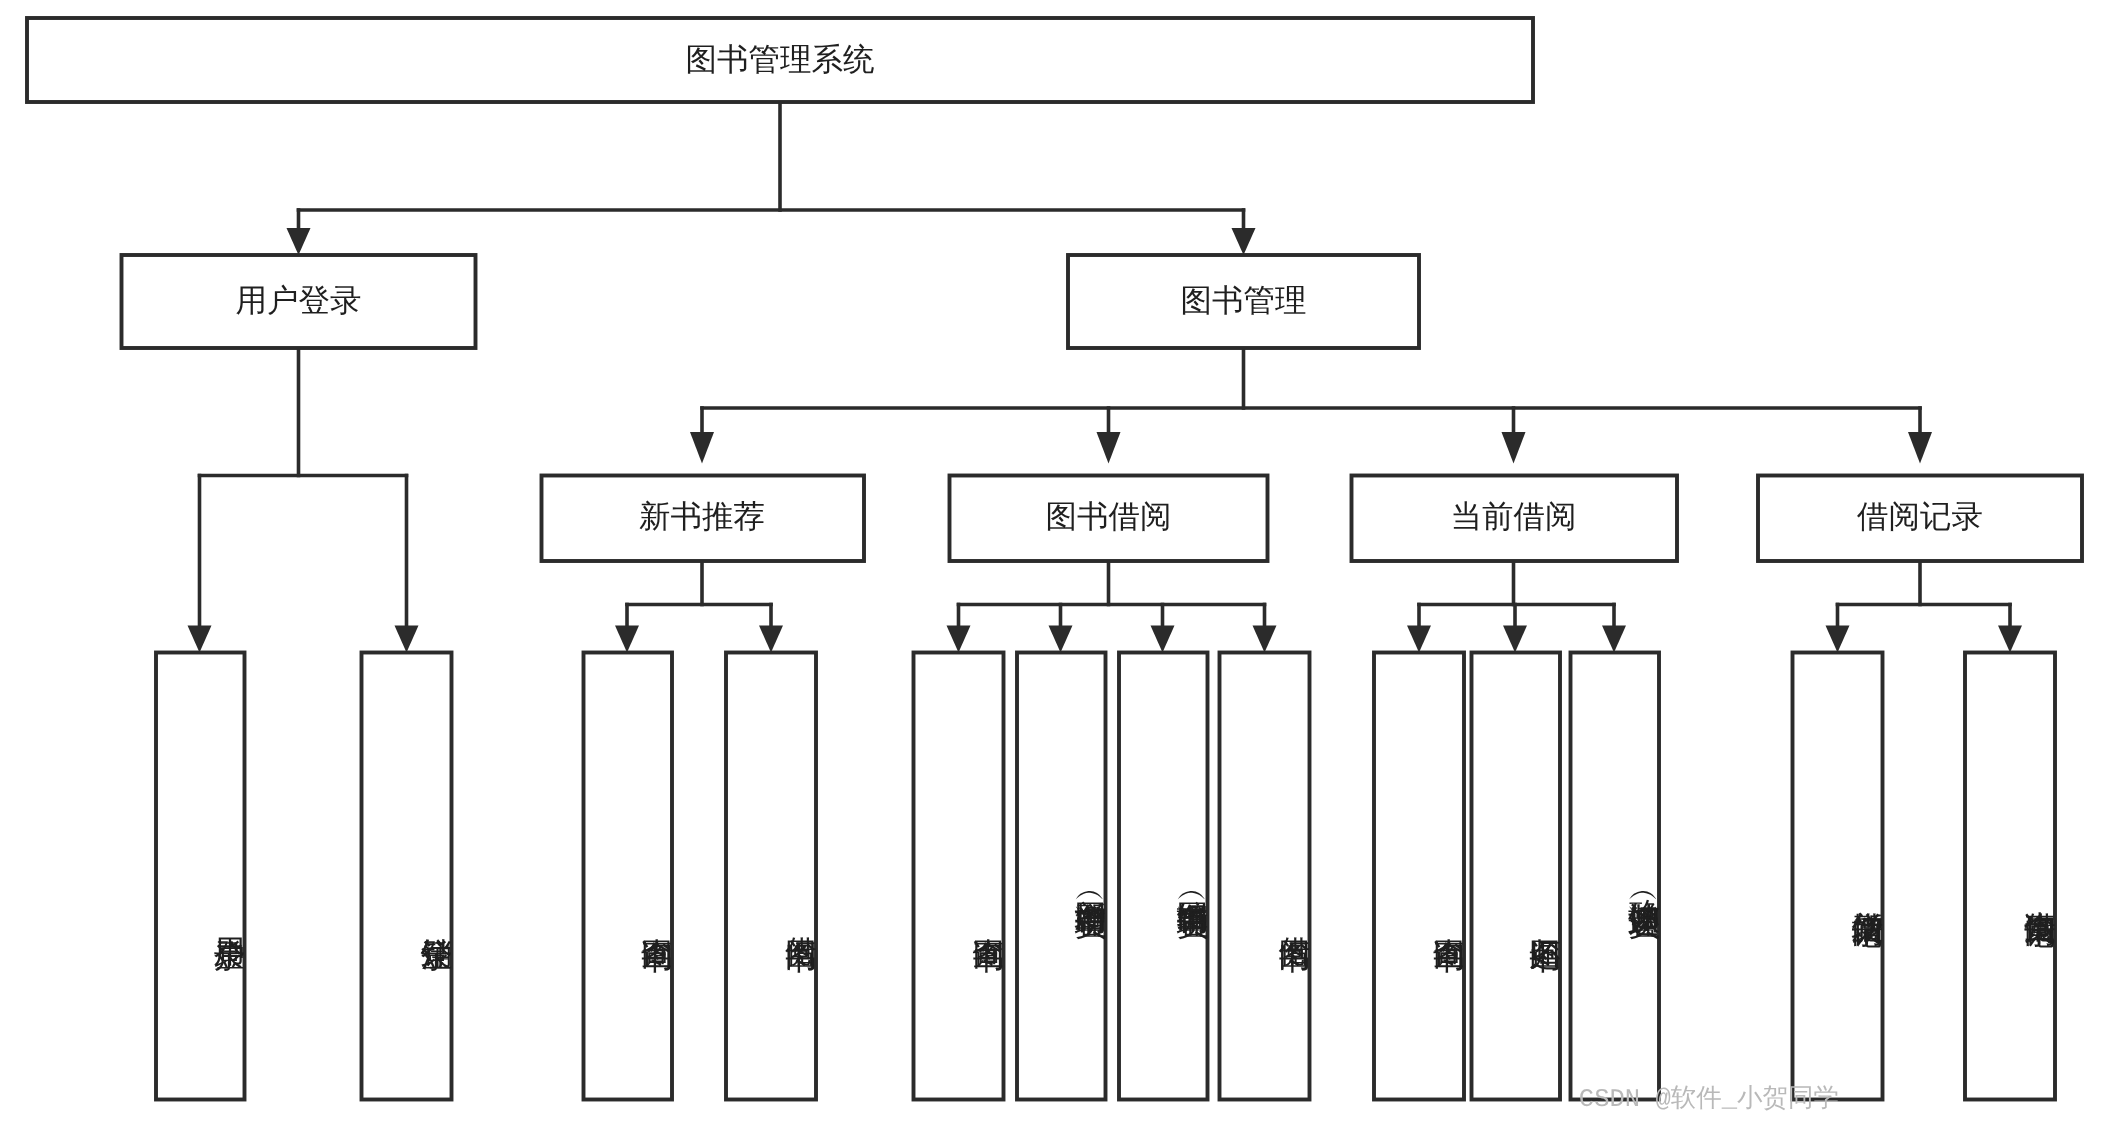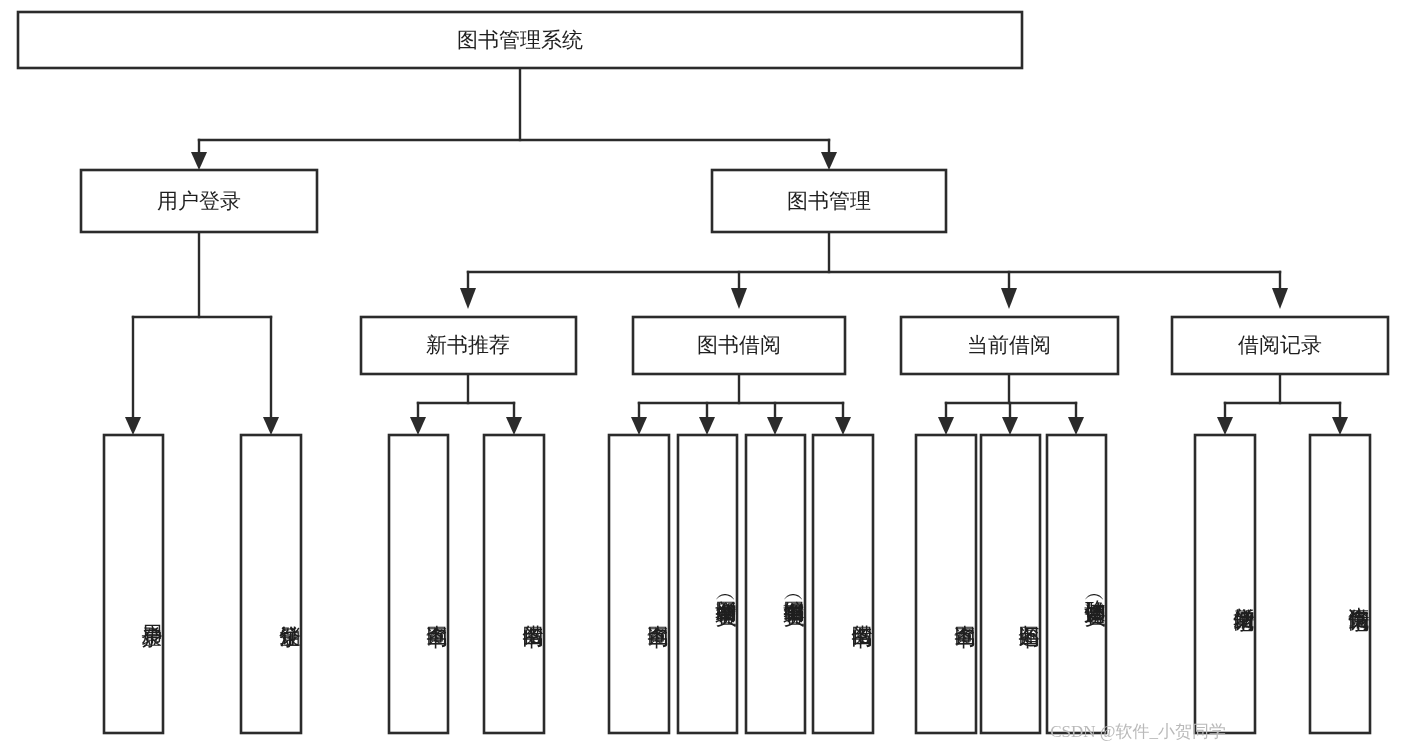--- a/index.html
+++ b/index.html
@@ -60,21 +60,21 @@
     display: flex;
     align-items: flex-start;
     justify-content: center;
     white-space: nowrap;
     pointer-events: none;
   }
   #watermark {
     position: absolute;
     right: 8px;
     bottom: 4px;
-    font-family: Liberation Serif, serif;
+    font-family: Liberation Mono, monospace;
     font-size: 17px;
     color: #b9b9b9;
     white-space: nowrap;
   }
 </style>
 </head>
 <body>
 
 <div id="diagram-root">
 

